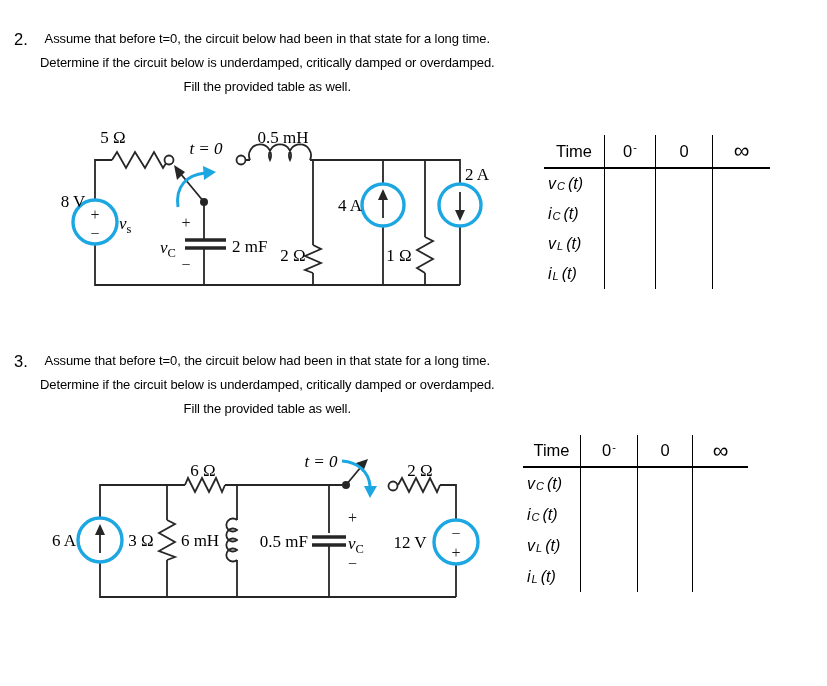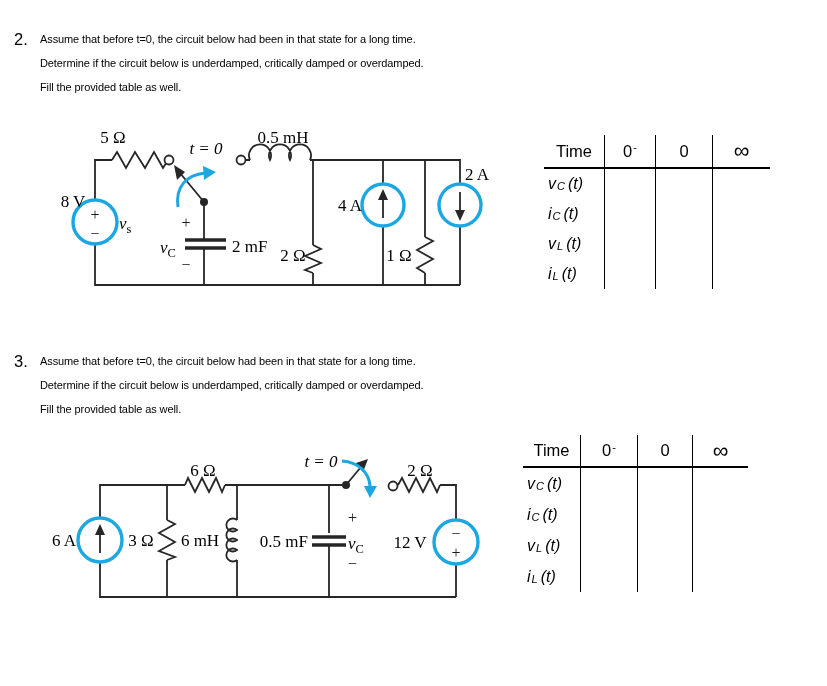--- a/index.html
+++ b/index.html
@@ -1,21 +1,21 @@
 <!DOCTYPE html>
 <html><head>
 <meta charset="utf-8">
 <style>
   html,body{margin:0;padding:0;background:#fff;}
   .page{position:relative;width:827px;height:686px;background:#ffffff;overflow:hidden;
         font-family:"Liberation Sans",sans-serif;color:#000;}
   
   .prob{position:absolute;display:flex;}
   .pnum{flex:0 0 26px;font-size:16.5px;line-height:24px;}
-  .plines{font-size:11px;line-height:24px;letter-spacing:-0.1px;}
+  .plines{font-size:13px;line-height:24px;letter-spacing:-0.1px;text-align:center;}
   
   .dtable{position:absolute;display:grid;}
   .tc{display:flex;align-items:center;justify-content:center;font-size:16px;text-align:center;}
   .tc.bl{border-left:1.6px solid #000;}
   .tc.hb{border-bottom:2px solid #000;}
   .tc.lab{justify-content:flex-start;padding-left:4px;font-style:italic;font-size:16px;}
   .tc.head{font-size:16.5px;font-style:normal;}
   .tc sub{font-size:11px;font-style:italic;transform:translateY(2px);margin:0 3px 0 1px;}
   .tc sup{font-size:11px;transform:translateY(-4px);margin-left:1px;}
   .tc.inf{font-size:22px;}

